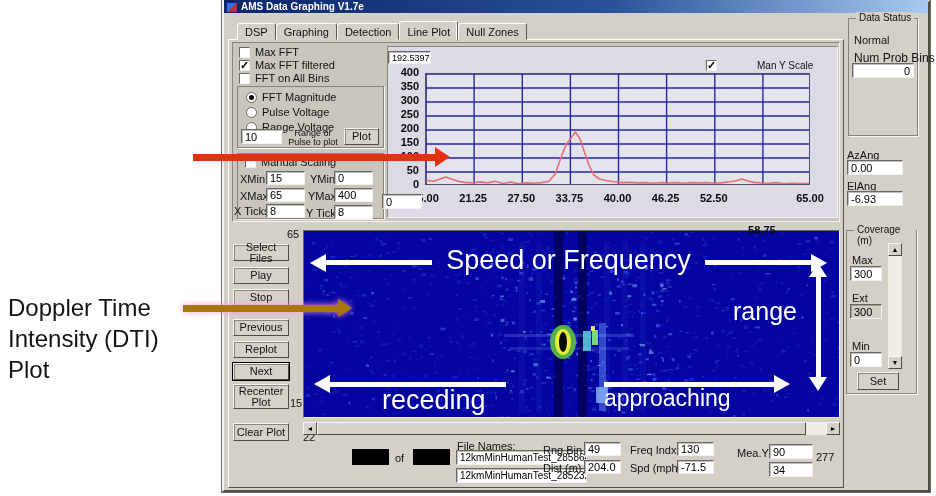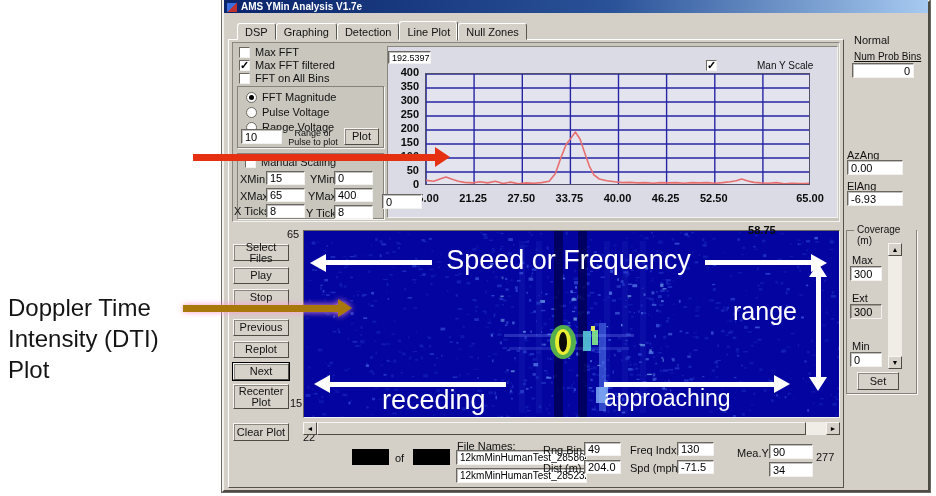--- a/index.html
+++ b/index.html
@@ -64,21 +64,21 @@
   .callout { font-size:24px; line-height:31px; color:#141414; letter-spacing:0px; }
 </style>
 </head>
 <body>
 
 <div id="screen">
 
   <div class="abs win" style="left:222px; top:0; width:708px; height:492px;"></div>
   <div class="abs titlebar" style="left:224px; top:0; width:704px; height:13px;">
     <span class="titleicon"></span>
-    <span>AMS YMin Analysis V1.7e</span>
+    <span>AMS Data Graphing V1.7e</span>
   </div>
 
   <div class="abs tabstrip" style="left:237px; top:19px; height:21px; z-index:2;">
     <div class="tab">DSP</div>
     <div class="tab">Graphing</div>
     <div class="tab">Detection</div>
     <div class="tab active">Line Plot</div>
     <div class="tab">Null Zones</div>
   </div>
 
@@ -1330,22 +1330,25 @@
   <div class="abs field" style="left:677px; top:442px; width:37px; height:14px; z-index:3;">130</div>
   <div class="abs lbl" style="left:543px; top:462px; z-index:3;">Dist (m)</div>
   <div class="abs field" style="left:584px; top:460px; width:37px; height:14px; z-index:3;">204.0</div>
   <div class="abs lbl" style="left:630px; top:462px; z-index:3;">Spd (mph)</div>
   <div class="abs field" style="left:677px; top:460px; width:37px; height:14px; z-index:3;">-71.5</div>
 
   <div class="abs lbl" style="left:737px; top:447px; z-index:3;">Mea.Y</div>
   <div class="abs field" style="left:769px; top:444px; width:44px; height:15px; z-index:3;">90</div>
   <div class="abs field" style="left:769px; top:462px; width:44px; height:15px; z-index:3;">34</div>
 
+  <div class="abs etched" style="left:848px; top:18px; width:70px; height:118px; background:#d4d0c8; z-index:2;">
+    <span class="grouplabel">Data Status</span>
+  </div>
   <div class="abs lbl" style="left:854px; top:34px; z-index:3;">Normal</div>
-  <div class="abs lbl" style="left:854px; top:51px; z-index:3; font-size:10px;text-decoration:underline;">Num Prob Bins</div>
+  <div class="abs lbl" style="left:854px; top:51px; z-index:3; font-size:12px;">Num Prob Bins</div>
   <div class="abs field right" style="left:852px; top:63px; width:62px; height:15px; z-index:3;">0</div>
 
   <div class="abs lbl" style="left:847px; top:149px; z-index:2;">AzAng</div>
   <div class="abs field" style="left:847px; top:160px; width:56px; height:15px; z-index:2;">0.00</div>
   <div class="abs lbl" style="left:847px; top:180px; z-index:2;">ElAng</div>
   <div class="abs field" style="left:847px; top:191px; width:56px; height:15px; z-index:2;">-6.93</div>
 
   <div class="abs etched" style="left:846px; top:230px; width:71px; height:164px; background:#d4d0c8; z-index:2;">
     <span class="grouplabel">Coverage (m)</span>
   </div>

